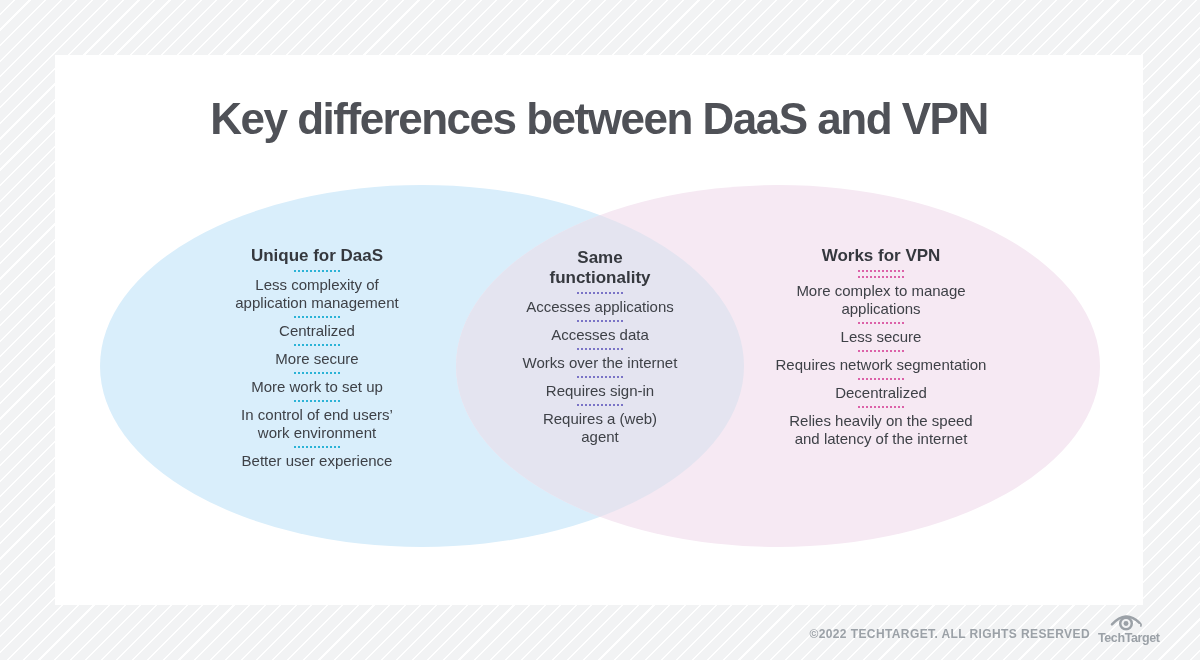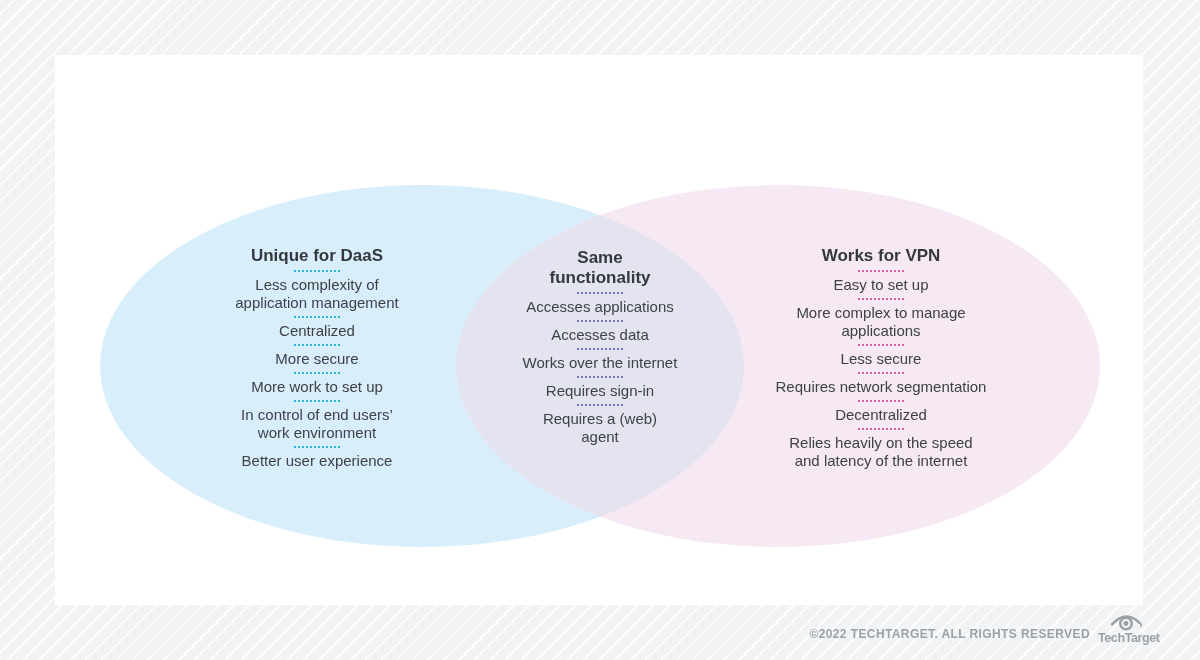--- a/index.html
+++ b/index.html
@@ -97,20 +97,21 @@
     <defs>
       <clipPath id="clip-left-ellipse">
         <ellipse cx="422" cy="366" rx="322" ry="181"></ellipse>
       </clipPath>
     </defs>
     <ellipse cx="422" cy="366" rx="322" ry="181" fill="#d9eefb"></ellipse>
     <ellipse cx="778" cy="366" rx="322" ry="181" fill="#f6e9f3"></ellipse>
     <ellipse cx="778" cy="366" rx="322" ry="181" clip-path="url(#clip-left-ellipse)" fill="#e4e4f0"></ellipse>
   </svg>
 
+  <h1 class="title">Key differences between DaaS and VPN</h1>
 
   <div class="col col-left" style="--dot-color: #2bb3d6;">
     <div class="col-heading">Unique for DaaS</div>
     <div>
 
         <div class="dots"></div>
         <div class="item">Less complexity of
 application management</div>
 
         <div class="dots"></div>
@@ -152,21 +153,20 @@
         <div class="item">Requires a (web)
 agent</div>
       </div>
   </div>
 
   <div class="col col-right" style="--dot-color: #dc61a8;">
     <div class="col-heading">Works for VPN</div>
     <div>
 
         <div class="dots"></div>
-        <div class="item">Easy to set up</div>
 
         <div class="dots"></div>
         <div class="item">More complex to manage
 applications</div>
 
         <div class="dots"></div>
         <div class="item">Less secure</div>
 
         <div class="dots"></div>
         <div class="item">Requires network segmentation</div>

